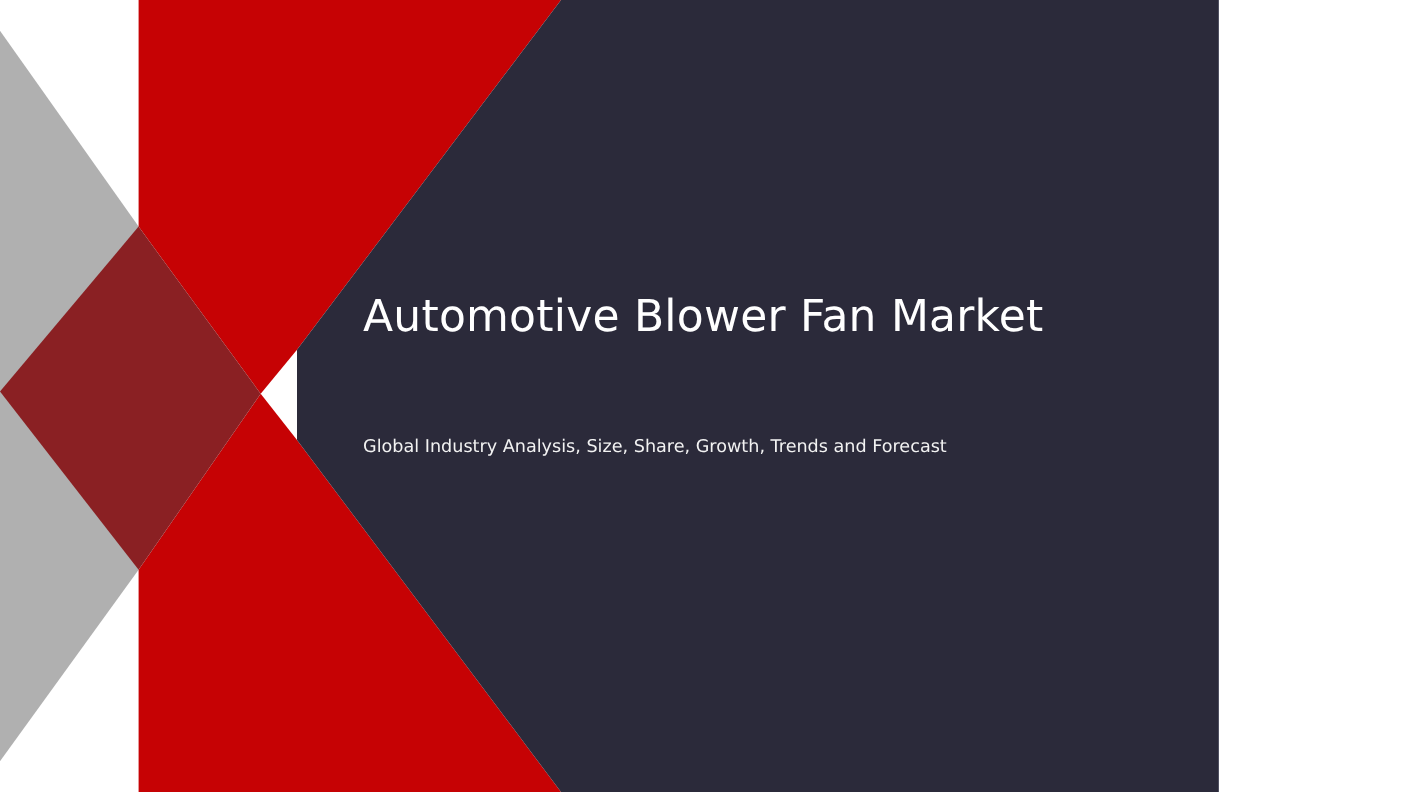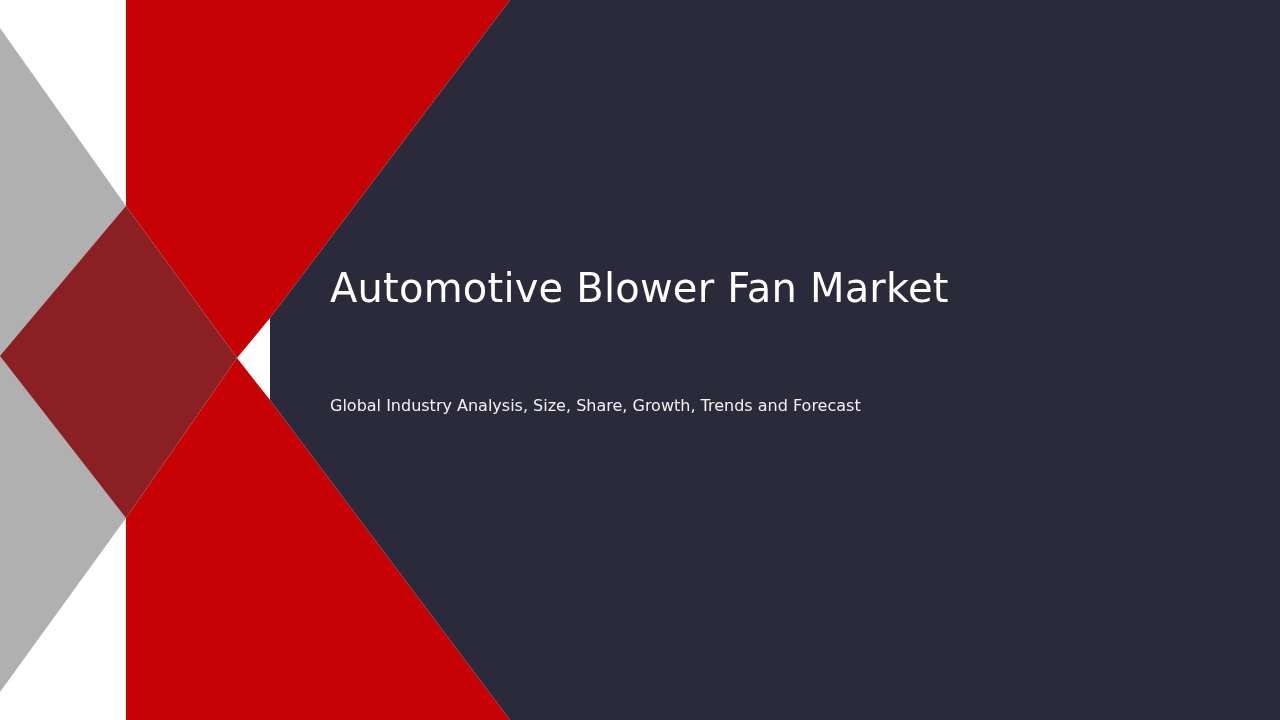--- a/index.html
+++ b/index.html
@@ -9,21 +9,21 @@
     background: #ffffff;
   }
   body {
     width: 1280px;
     height: 720px;
     overflow: hidden;
     font-family: "DejaVu Sans", sans-serif;
   }
   #slide {
     position: relative;
-    width: 1280px;
+    width: 1108px;
     height: 720px;
     background: #3b82f6;
     overflow: hidden;
   }
   #decor {
     position: absolute;
     left: 0;
     top: 0;
     width: 1280px;
     height: 720px;

